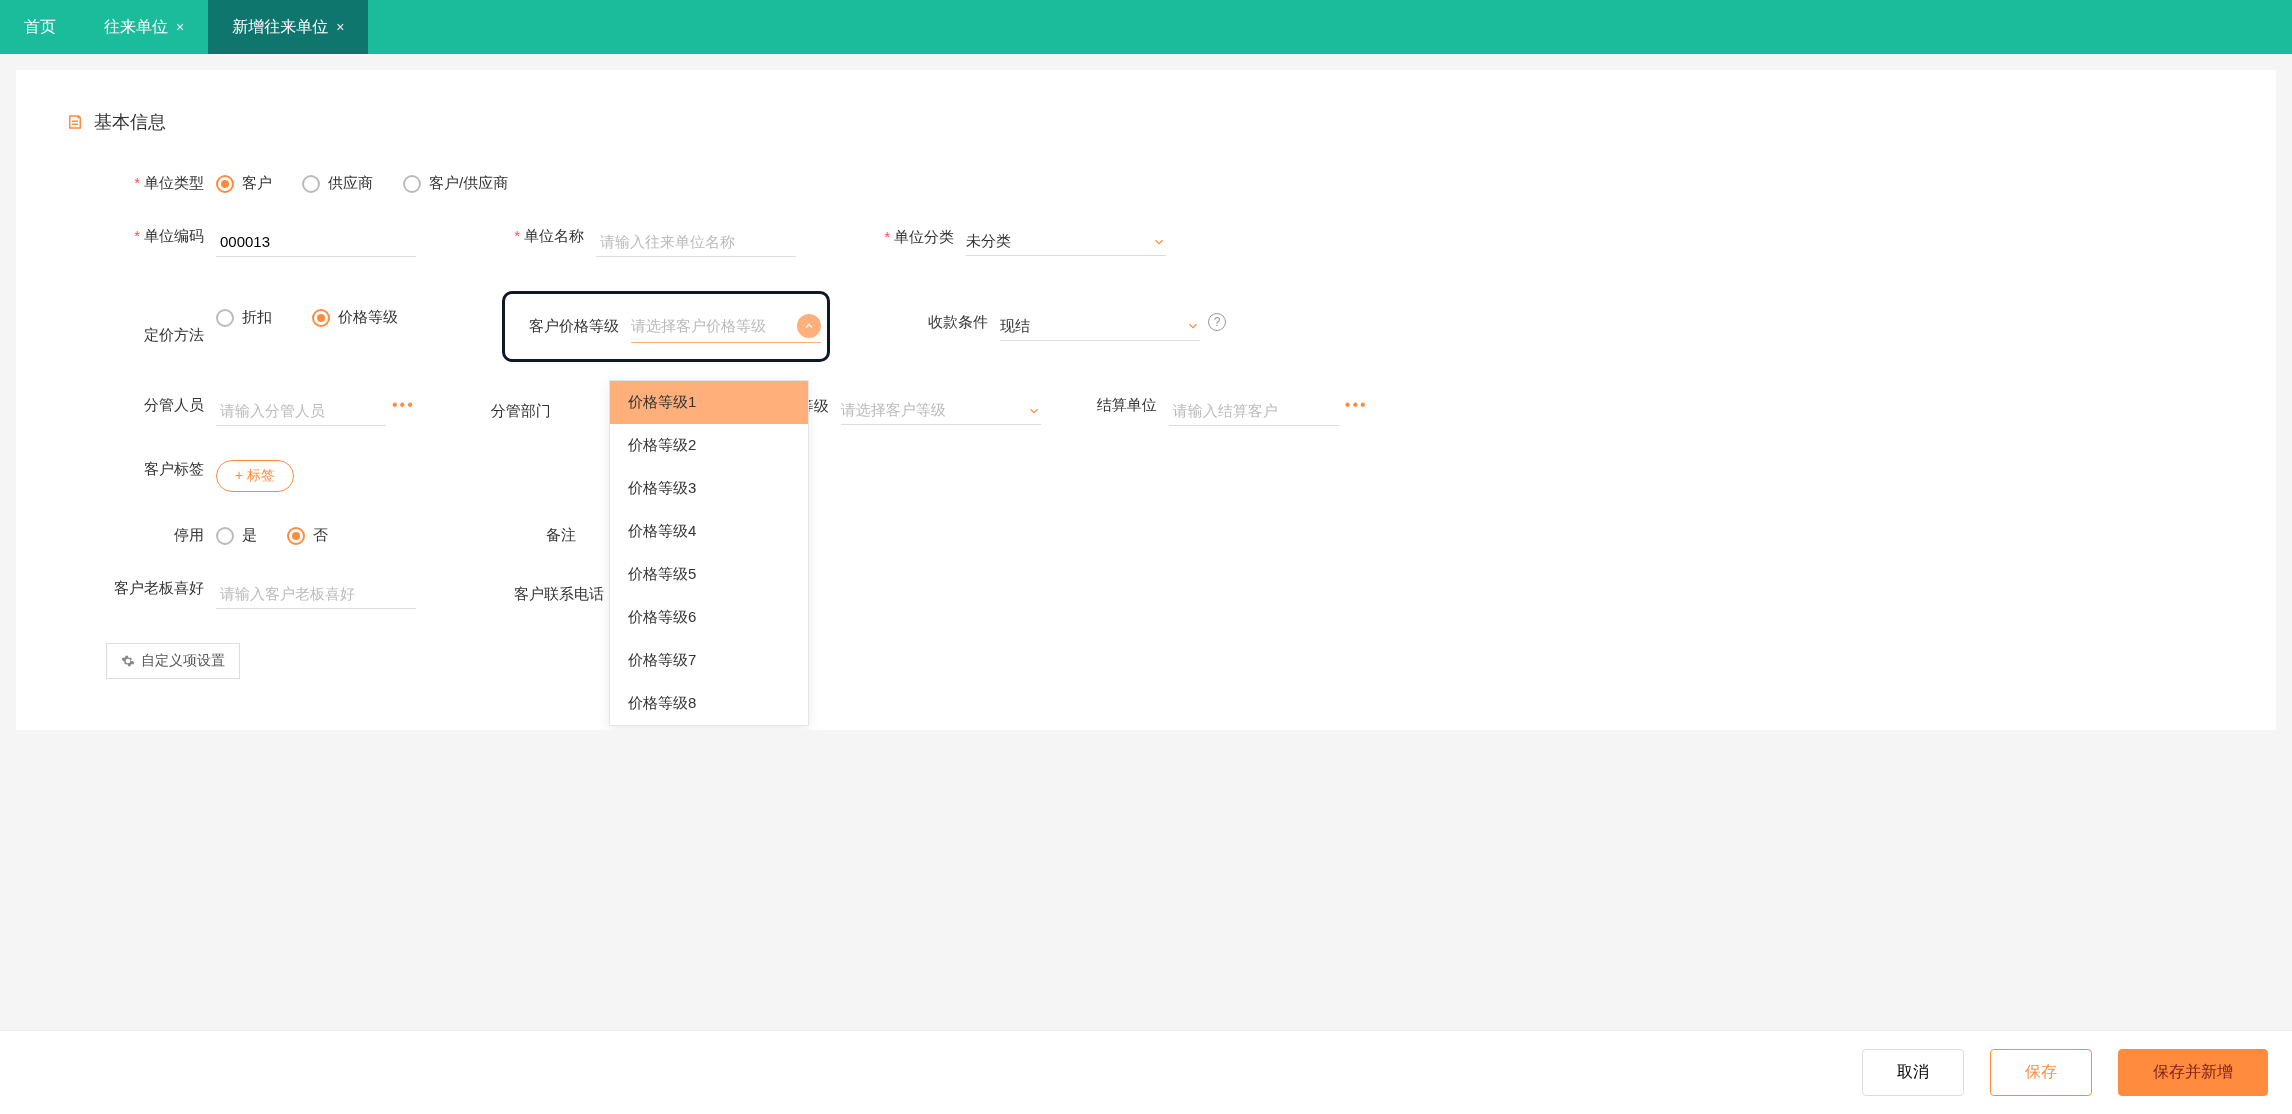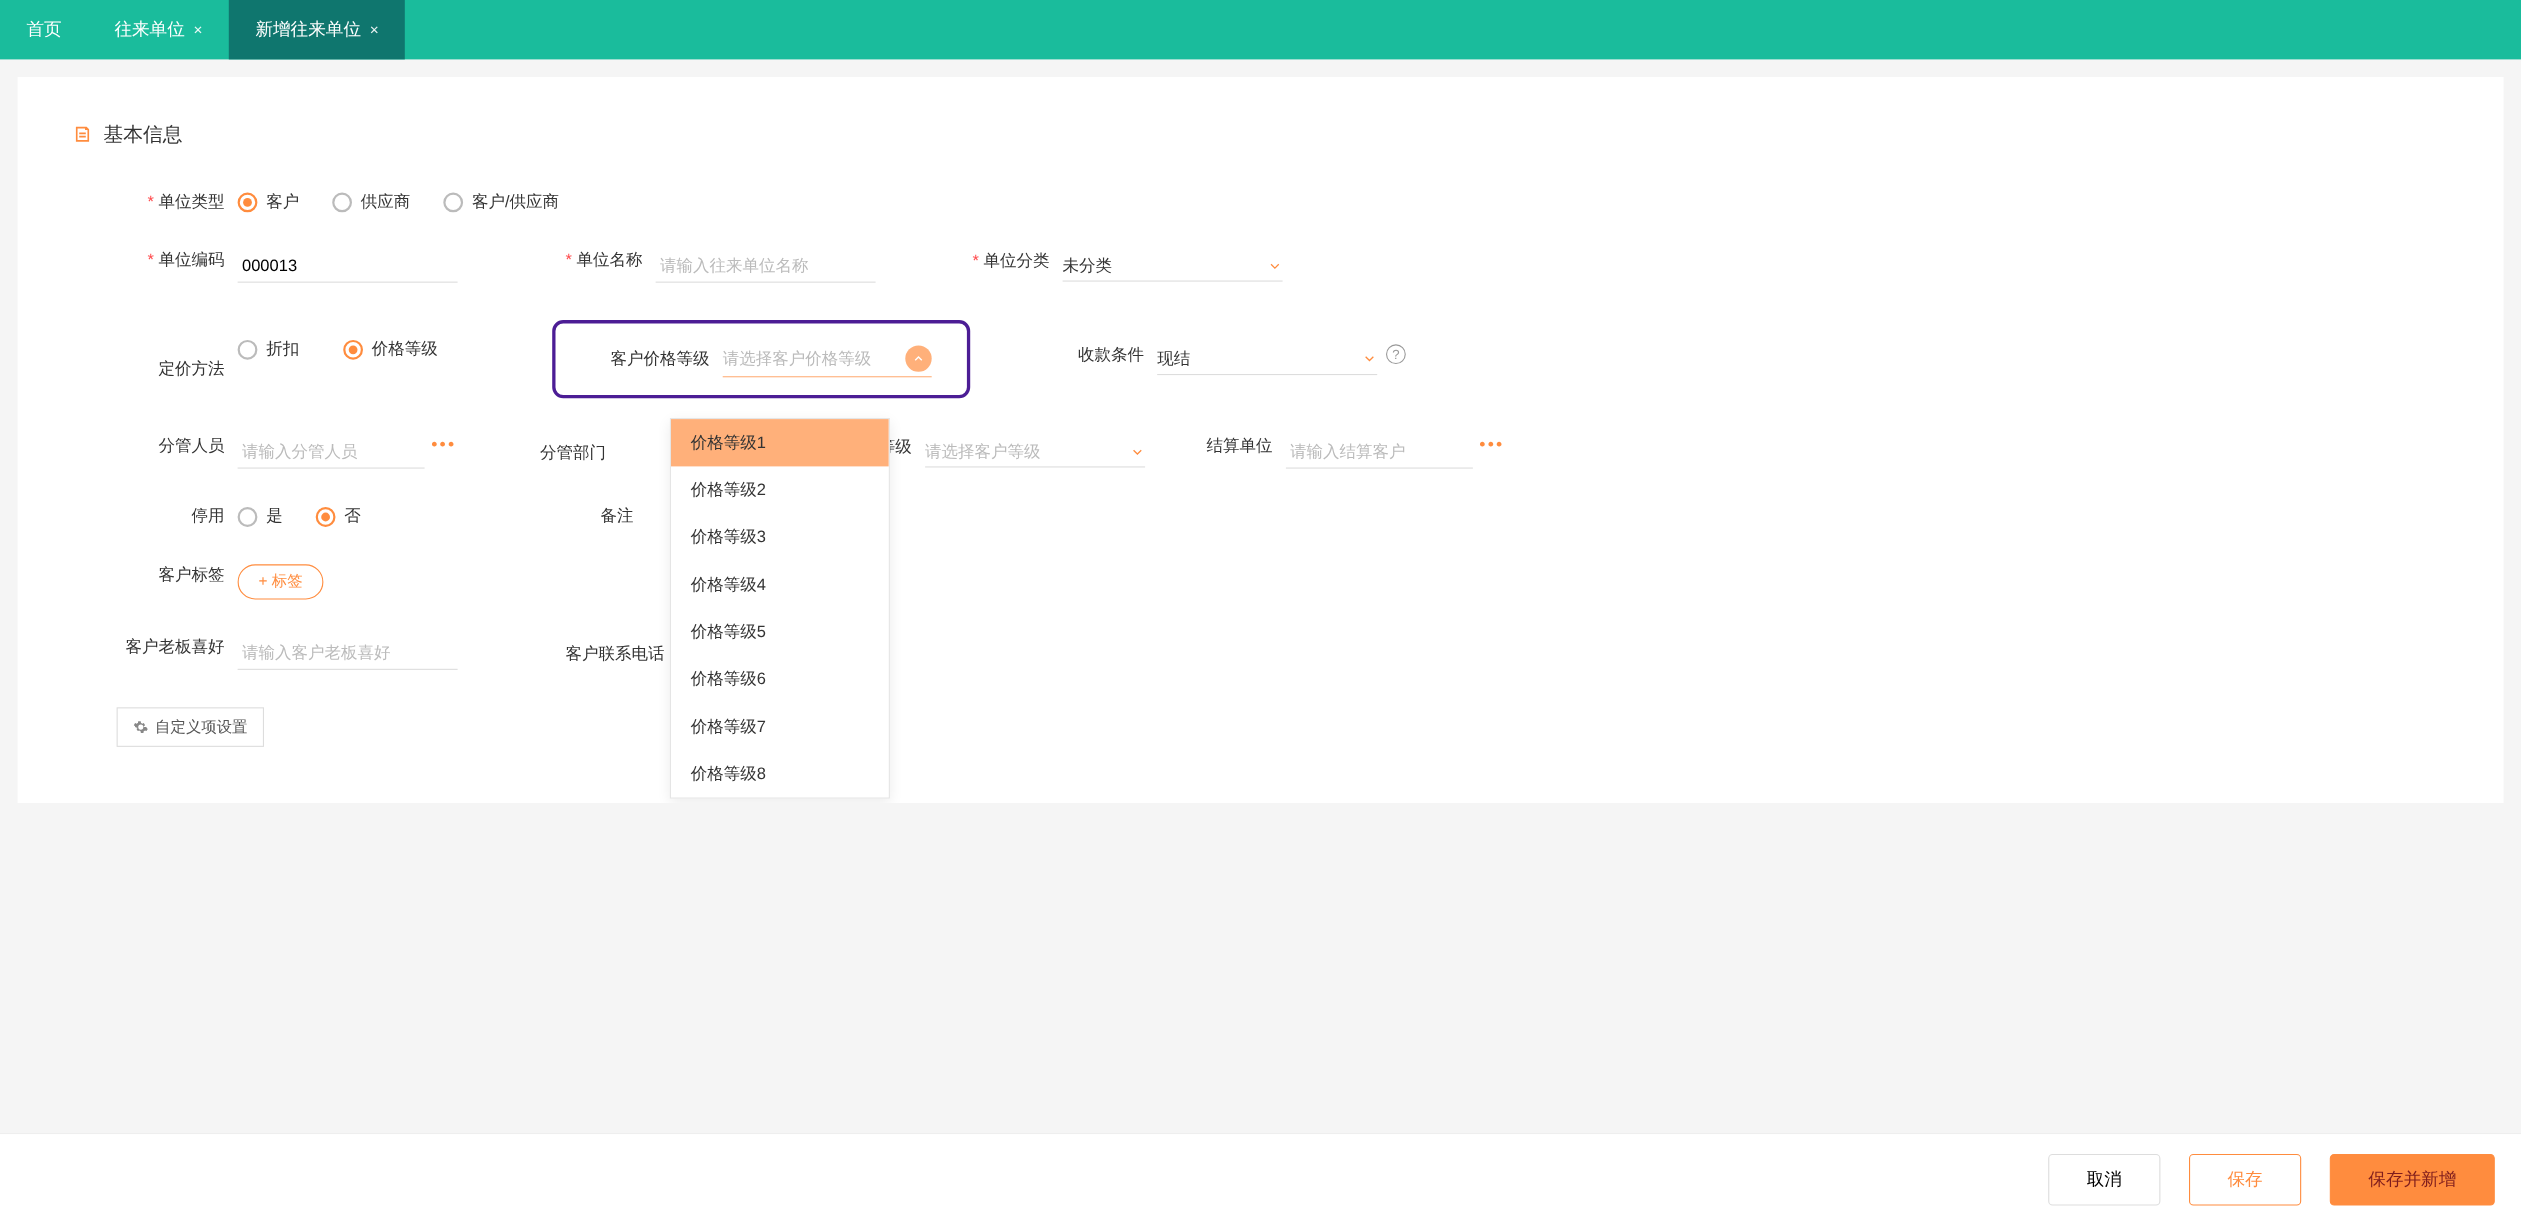--- a/index.html
+++ b/index.html
@@ -122,23 +122,23 @@
     }
     .select-value { font-size: 15px; }
     .select-value.placeholder { color: #bbb; }
     .chevron {
       width: 14px; height: 14px;
       fill: none;
       stroke: #ff8c3e;
       stroke-width: 2;
     }
     .highlight-box {
-      border: 3px solid #4c1d95;
+      border: 3px solid #0f172a;
       border-radius: 10px;
-      padding: 16px 32px;
+      padding: 16px 6px;
       display: flex;
       align-items: center;
       position: relative;
     }
     .up-circle {
       width: 24px; height: 24px;
       border-radius: 50%;
       background: #ffb07a;
       display: inline-flex;
       align-items: center; justify-content: center;
@@ -371,44 +371,44 @@
           </svg>
       </div>
     </div>
     <div class="form-group">
       <div class="label" style="width:90px;"><span>结算单位</span></div>
       <input class="text-input" style="width: 170px;" placeholder="请输入结算客户">
       <span class="dots">•••</span>
     </div>
   </div>
 
+  <div class="form-row">
+    <div class="form-group">
+      <div class="label"><span>客户标签</span></div>
+      <button class="tag-btn">+ 标签</button>
+    </div>
+  </div>
+
   <div class="form-row" style="gap:120px;">
     <div class="form-group">
       <div class="label"><span>停用</span></div>
       <span class="radio">
           <span class="radio-circle"></span>
           <span>是</span>
         </span>
       <span class="radio checked">
           <span class="radio-circle"></span>
           <span>否</span>
         </span>
     </div>
     <div class="form-group">
       <div class="label" style="width:110px;"><span>备注</span></div>
     </div>
   </div>
 
-  <div class="form-row">
-    <div class="form-group">
-      <div class="label"><span>客户标签</span></div>
-      <button class="tag-btn">+ 标签</button>
-    </div>
-  </div>
-
   <div class="form-row" style="gap:70px;">
     <div class="form-group">
       <div class="label"><span>客户老板喜好</span></div>
       <input class="text-input" placeholder="请输入客户老板喜好" style="">
     </div>
     <div class="form-group">
       <div class="label" style="width:130px;"><span>客户联系电话</span></div>
     </div>
   </div>
 

